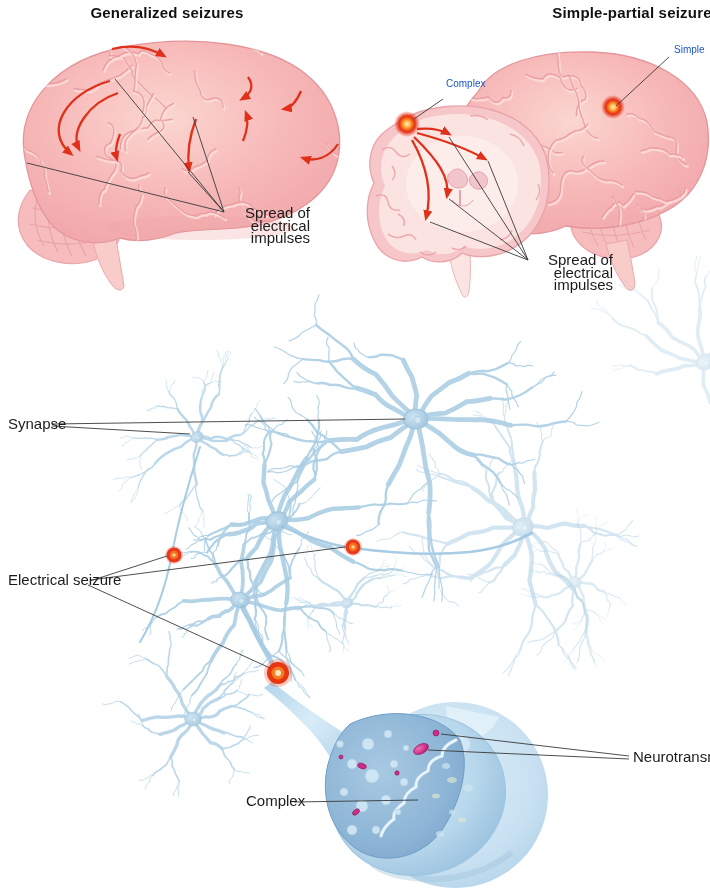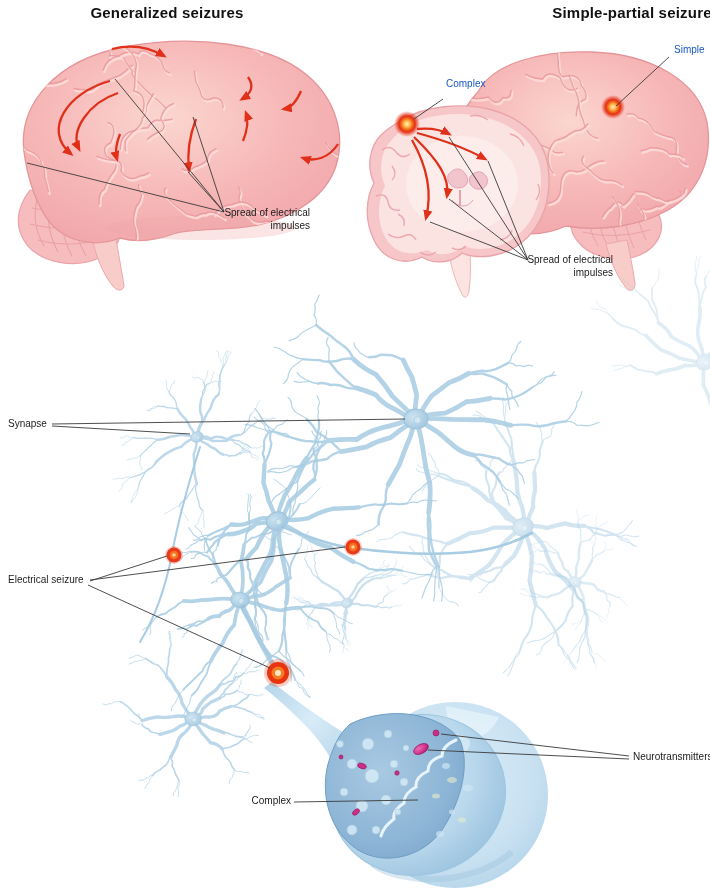--- a/index.html
+++ b/index.html
@@ -1,19 +1,19 @@
 <!DOCTYPE html>
 <html><head>
 <meta charset="utf-8">
 <style>
   html,body{margin:0;padding:0;background:#fff;}
   .canvas{position:relative;width:710px;height:890px;background:#fff;overflow:hidden;
           font-family:"Liberation Sans",sans-serif;}
   .art{position:absolute;left:0;top:0;}
-  .lbl{position:absolute;font-size:10px;line-height:12.5px;color:#1b1b1b;white-space:nowrap;}
+  .lbl{position:absolute;font-size:15px;line-height:12.5px;color:#1b1b1b;white-space:nowrap;}
   .title{position:absolute;font-size:15px;font-weight:bold;color:#111;text-align:center;letter-spacing:.2px;}
   .title.small{font-size:12.5px;line-height:14.5px;}
   .blue{color:#1a56c0;font-size:10px;}
   .ralign{text-align:right;white-space:normal;}
 </style>
 </head>
 <body>
 
 <div class="canvas">
 

